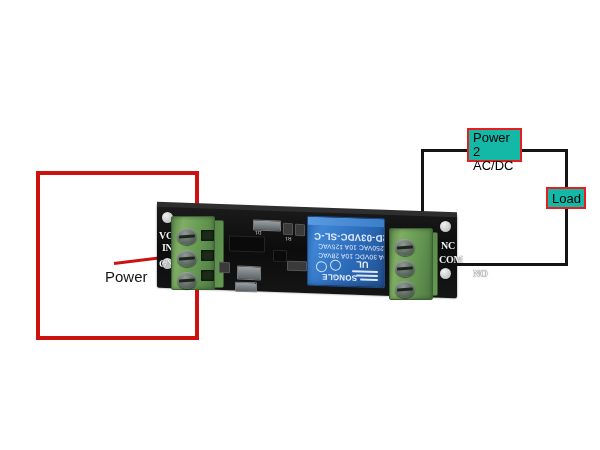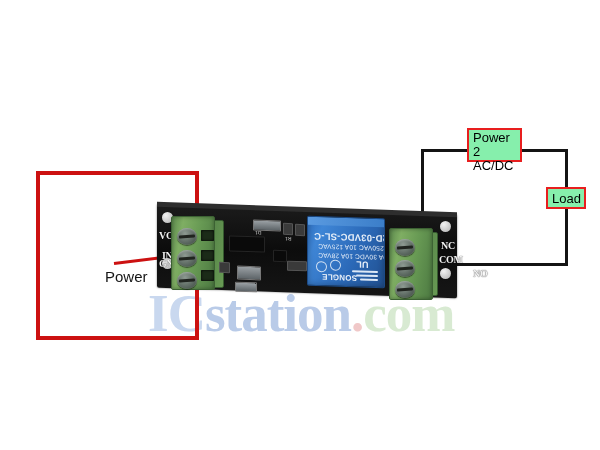--- a/index.html
+++ b/index.html
@@ -21,21 +21,21 @@
     position: absolute;
     background: #cc1111;
   }
   .wire.black {
     background: #141414;
   }
 
   
   .box {
     position: absolute;
-    background: #86efac;
+    background: #14b8a6;
     border: 2.5px solid #000000;
     padding: 1px 5px 2px 4px;
     font-size: 13px;
     line-height: 14px;
     color: #000000;
     white-space: pre-line;
     text-align: left;
     box-sizing: border-box;
   }
   .box.red {
@@ -226,23 +226,20 @@
     font-family: "Liberation Sans", sans-serif;
     transform: skewY(2.0deg) rotate(180deg);
     white-space: nowrap;
   }
 </style>
 </head>
 <body>
 
 <div id="canvas">
 
-  <div class="wm-main">
-    <span class="wm-ic">IC</span><span class="wm-station">station</span><span class="wm-dot">.</span><span class="wm-com">com</span>
-  </div>
 
   <div class="wire" style="left:36px; top:171px; width:163px; height:4px;"></div>
 
   <div class="wire" style="left:36px; top:171px; width:4px; height:169px;"></div>
 
   <div class="wire" style="left:36px; top:336px; width:163px; height:4px;"></div>
 
   <div class="wire" style="left:195px; top:171px; width:4px; height:70px;"></div>
 
   <div class="wire" style="left:195px; top:278px; width:4px; height:62px;"></div>
@@ -261,21 +258,21 @@
 
     <div class="pcb"></div>
     <div class="pcb-top-edge"></div>
 
     <div class="hole" style="left:5px;  top:6px;"></div>
     <div class="hole" style="left:5px;  top:52px;"></div>
     <div class="hole" style="left:283px;top:15px;"></div>
     <div class="hole" style="left:283px;top:62px;"></div>
 
     <div class="pin" style="left:2px;  top:24px;">VCC</div>
-    <div class="pin" style="left:5px;  top:44px;">IN</div>
+    <div class="pin" style="left:5px;  top:36px;">IN</div>
     <div class="pin" style="left:2px;  top:52px;">GND</div>
 
     <div class="pin" style="left:284px;top:34px;">NC</div>
     <div class="pin" style="left:282px;top:48px;">COM</div>
     <div class="pin" style="left:284px;top:62px;padding-left:32px;">NO</div>
 
     <div class="term-back" style="left:39px; top:14px; width:26px; height:66px;"></div>
     <div class="term" style="left:14px; top:10px; width:42px; height:72px;"></div>
     <div class="slot" style="left:44px; top:24px;"></div>
     <div class="slot" style="left:44px; top:44px;"></div>

